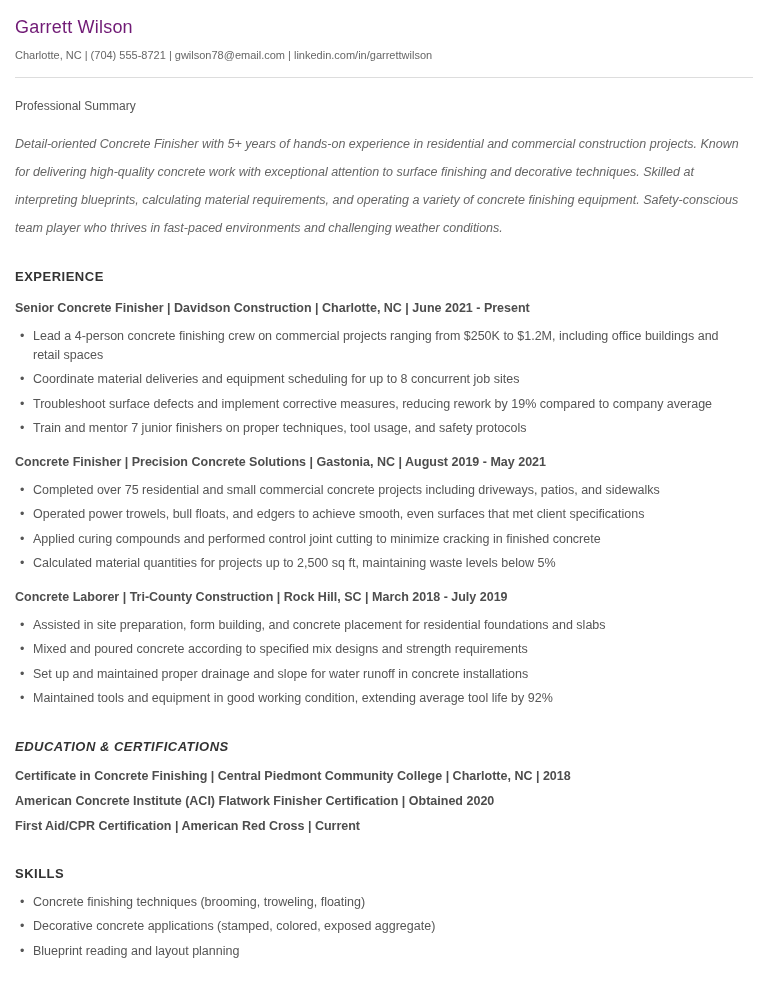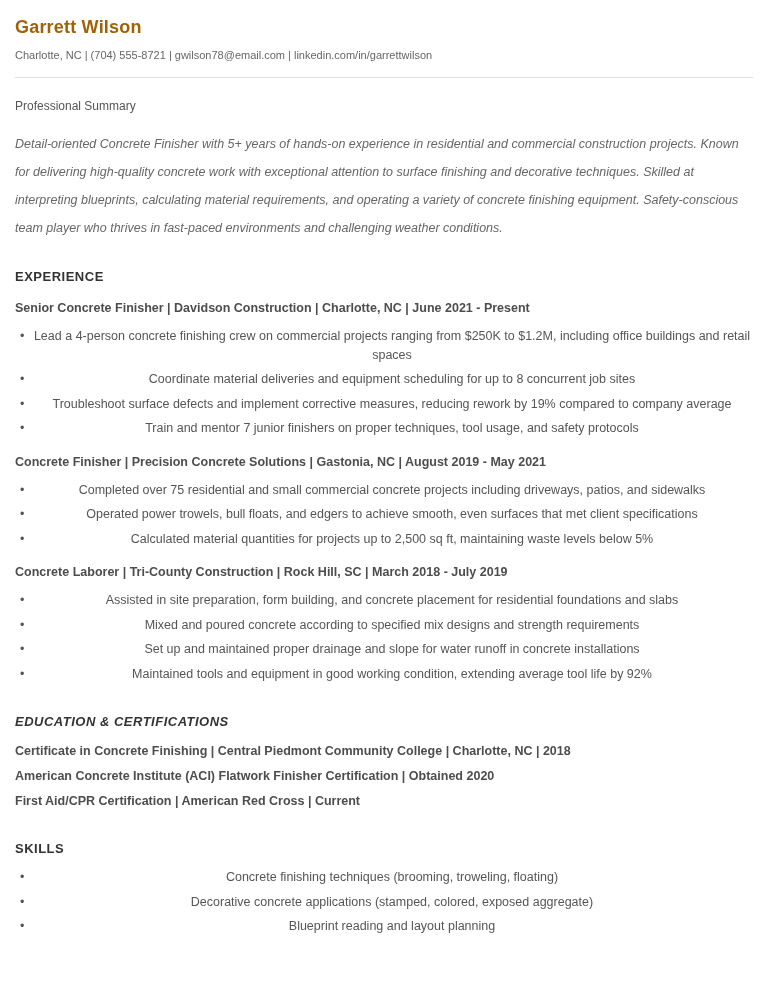--- a/index.html
+++ b/index.html
@@ -14,22 +14,22 @@
     -webkit-font-smoothing: antialiased;
   }
   .page {
     width: 768px;
     height: 994px;
     padding: 17px 15px 0 15px;
     overflow: hidden;
   }
   .person-name {
     font-size: 18px;
-    font-weight: bold;
-    color: #a16207;
+    font-weight: normal;
+    color: #701a75;
     margin: 0 0 11px 0;
     letter-spacing: 0.2px;
   }
   .contact-line {
     font-size: 11px;
     color: #666666;
     margin: 0;
   }
   .divider {
     border: none;
@@ -56,23 +56,22 @@
     margin: 27px 0 0 0;
   }
   .job-title {
     font-size: 12.5px;
     font-weight: bold;
     color: #4d4d4d;
     margin: 17px 0 0 0;
   }
   ul.bullet-list {
     list-style: none;
-    margin: 12px 2px 0 0;
+    margin: 12px 12px 0 0;
     padding: 0;
-    text-align: center;
   }
   ul.bullet-list li {
     position: relative;
     padding-left: 18px;
     font-size: 12.5px;
     line-height: 18.5px;
     color: #555555;
     margin: 0 0 6px 0;
   }
   ul.bullet-list li::before {
@@ -114,20 +113,21 @@
       <ul class="bullet-list">
         <li>Lead a 4-person concrete finishing crew on commercial projects ranging from $250K to $1.2M, including office buildings and retail spaces</li>
         <li>Coordinate material deliveries and equipment scheduling for up to 8 concurrent job sites</li>
         <li>Troubleshoot surface defects and implement corrective measures, reducing rework by 19% compared to company average</li>
         <li>Train and mentor 7 junior finishers on proper techniques, tool usage, and safety protocols</li>
       </ul>
       <h3 class="job-title">Concrete Finisher | Precision Concrete Solutions | Gastonia, NC | August 2019 - May 2021</h3>
       <ul class="bullet-list">
         <li>Completed over 75 residential and small commercial concrete projects including driveways, patios, and sidewalks</li>
         <li>Operated power trowels, bull floats, and edgers to achieve smooth, even surfaces that met client specifications</li>
+        <li>Applied curing compounds and performed control joint cutting to minimize cracking in finished concrete</li>
         <li>Calculated material quantities for projects up to 2,500 sq ft, maintaining waste levels below 5%</li>
       </ul>
       <h3 class="job-title">Concrete Laborer | Tri-County Construction | Rock Hill, SC | March 2018 - July 2019</h3>
       <ul class="bullet-list">
         <li>Assisted in site preparation, form building, and concrete placement for residential foundations and slabs</li>
         <li>Mixed and poured concrete according to specified mix designs and strength requirements</li>
         <li>Set up and maintained proper drainage and slope for water runoff in concrete installations</li>
         <li>Maintained tools and equipment in good working condition, extending average tool life by 92%</li>
       </ul>
     </div>

